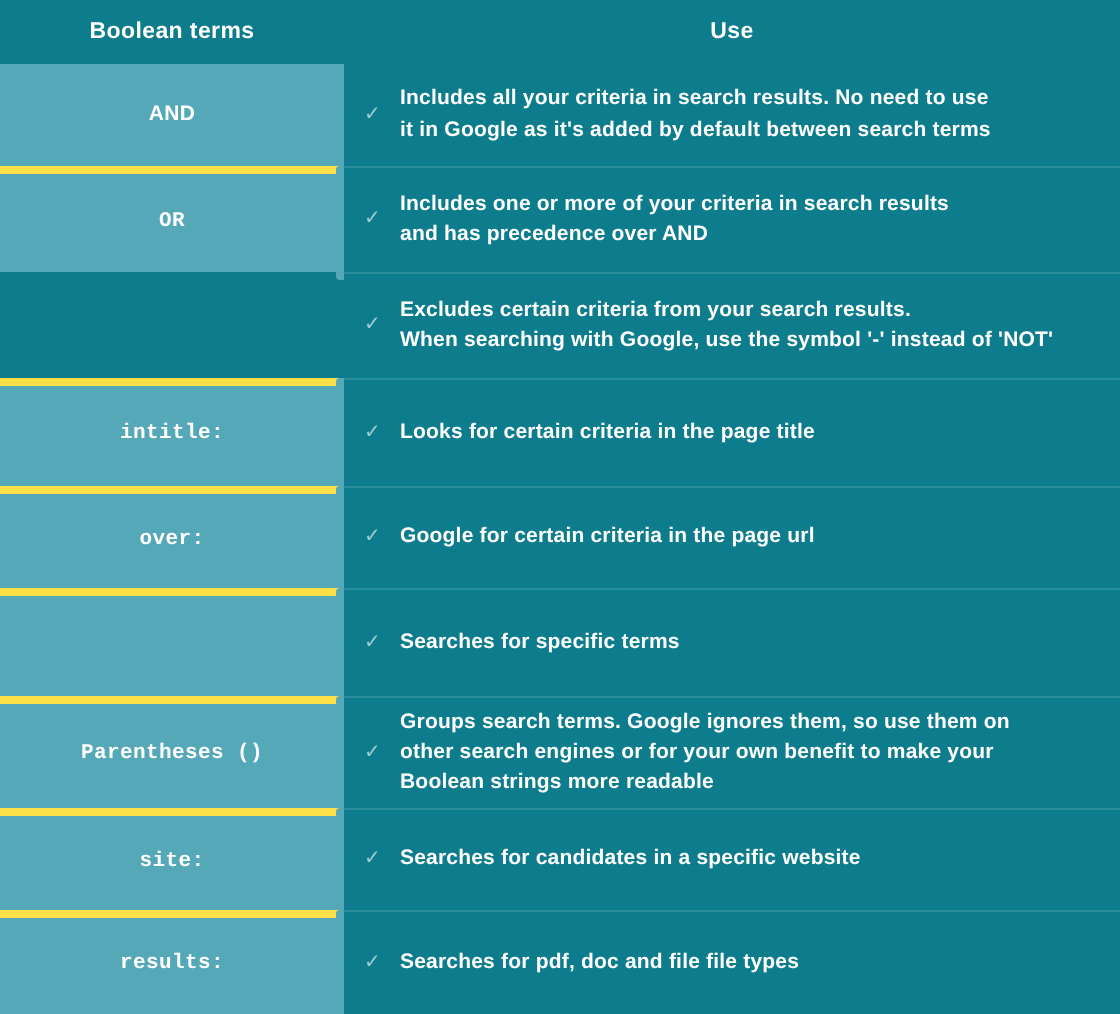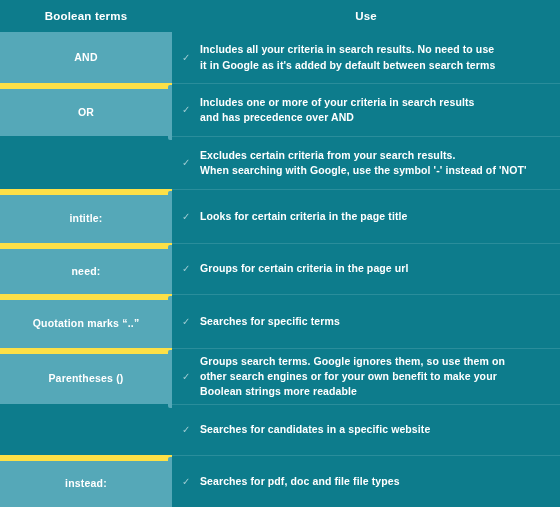--- a/index.html
+++ b/index.html
@@ -84,21 +84,22 @@
     width: 172px;
     height: 100%;
     background: #55a8b8;
     display: flex;
     align-items: center;
     justify-content: center;
     box-sizing: border-box;
     padding: 0 8px;
   }
   .row:not(:first-child) .term-cell {
-    border-top: 6px solid #fde047;
+    border-top: 4px solid #fde047;
+    font-family: Liberation Mono, monospace;
   }
   .term-label {
     color: #ffffff;
     font-size: 10.5px;
     font-weight: bold;
     text-align: center;
     letter-spacing: 0.2px;
     line-height: 1.3;
   }
 
@@ -209,61 +210,65 @@
         </div>
         <div class="use-cell">
           <span class="check-icon">✓</span>
           <span class="use-text">Looks for certain criteria in the page title</span>
         </div>
       </div>
       <div class="row" style="top: 211px; height: 51px;">
         <div class="term-cell">
           <span class="notch"></span>
           <span class="notch-bottom"></span>
-          <span class="term-label">need:</span>
-        </div>
-        <div class="use-cell">
-          <span class="check-icon">✓</span>
-          <span class="use-text">Groups for certain criteria in the page url</span>
+          <span class="term-label">over:</span>
+        </div>
+        <div class="use-cell">
+          <span class="check-icon">✓</span>
+          <span class="use-text">Google for certain criteria in the page url</span>
         </div>
       </div>
       <div class="row" style="top: 262px; height: 54px;">
         <div class="term-cell">
           <span class="notch"></span>
           <span class="notch-bottom"></span>
-          <span class="term-label">Quotation marks “..”</span>
         </div>
         <div class="use-cell">
           <span class="check-icon">✓</span>
           <span class="use-text">Searches for specific terms</span>
         </div>
       </div>
       <div class="row" style="top: 316px; height: 56px;">
         <div class="term-cell">
           <span class="notch"></span>
           <span class="notch-bottom"></span>
           <span class="term-label">Parentheses ()</span>
         </div>
         <div class="use-cell">
           <span class="check-icon">✓</span>
           <span class="use-text">Groups search terms. Google ignores them, so use them on
 other search engines or for your own benefit to make your
 Boolean strings more readable</span>
         </div>
       </div>
       <div class="row" style="top: 372px; height: 51px;">
+        <div class="term-cell">
+          <span class="notch"></span>
+          <span class="notch-bottom"></span>
+          <span class="term-label">site:</span>
+        </div>
         <div class="use-cell">
           <span class="check-icon">✓</span>
           <span class="use-text">Searches for candidates in a specific website</span>
         </div>
       </div>
       <div class="row" style="top: 423px; height: 52px;">
         <div class="term-cell">
           <span class="notch"></span>
-          <span class="term-label">instead:</span>
+          <span class="term-label">results:</span>
         </div>
         <div class="use-cell">
           <span class="check-icon">✓</span>
           <span class="use-text">Searches for pdf, doc and file file types</span>
         </div>
       </div>
     </div>
 
 </div>
 

